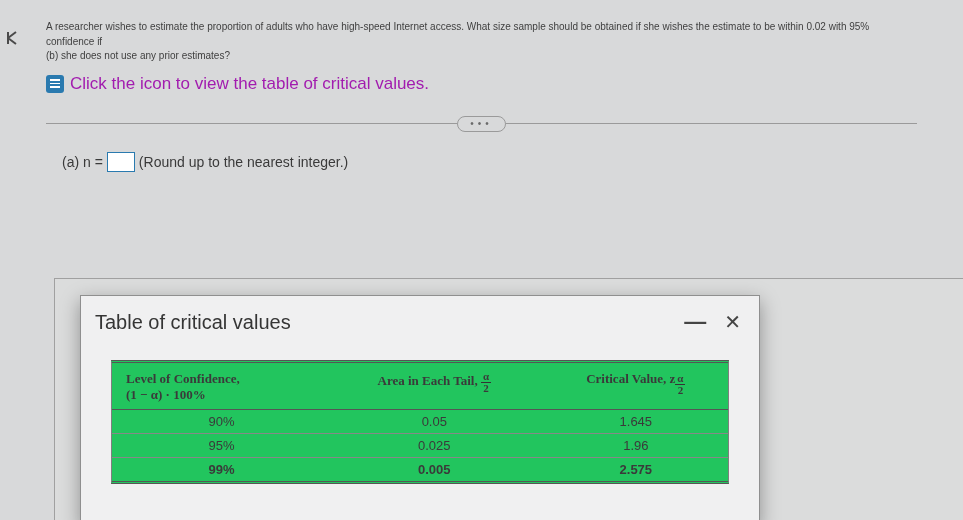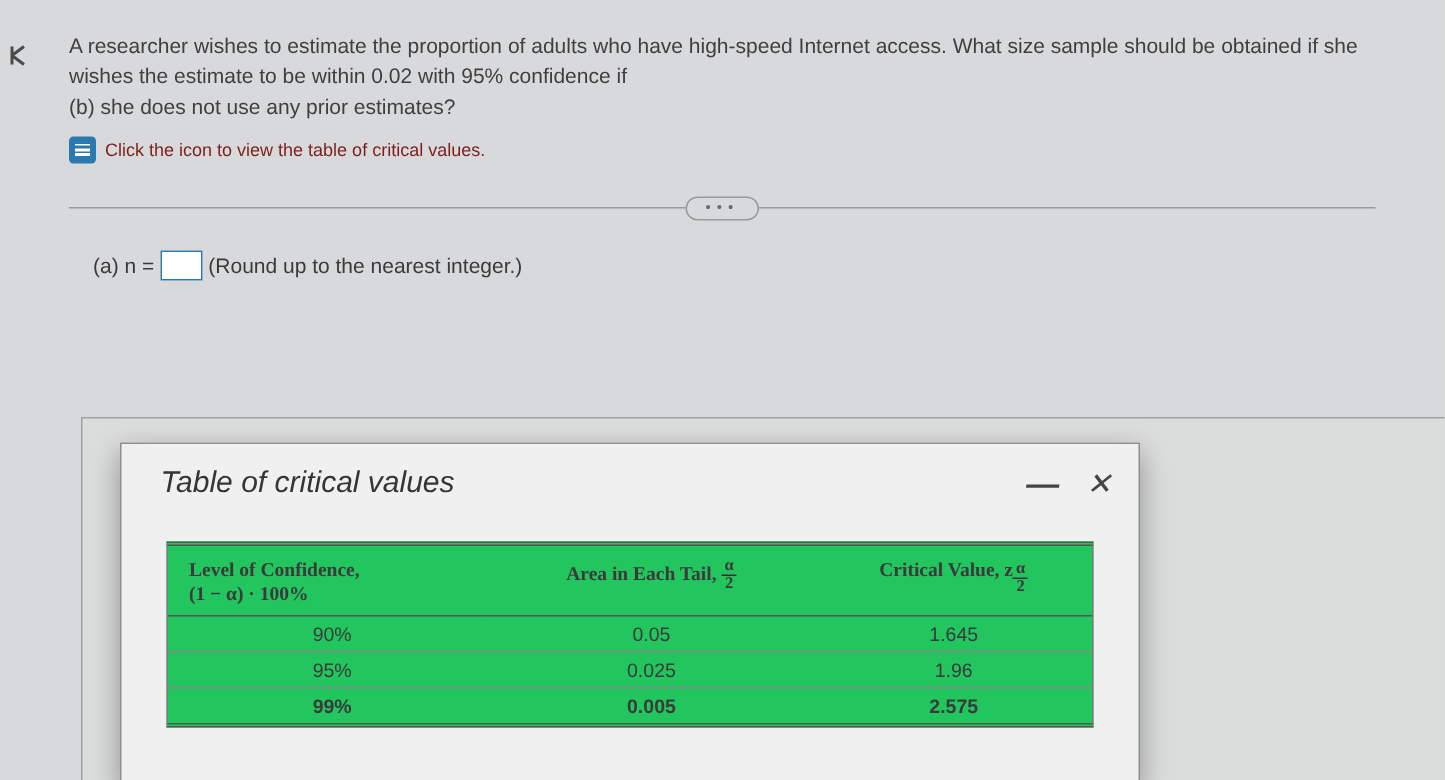--- a/index.html
+++ b/index.html
@@ -17,21 +17,21 @@
     left: 6px;
     top: 28px;
     font-size: 20px;
     color: #4a4a4a;
     cursor: pointer;
   }
   .content {
     padding: 20px 46px 0 46px;
   }
   .question-text {
-    font-size: 14px;
+    font-size: 10px;
     line-height: 1.45;
     color: #3f3f3f;
   }
   .link-row {
     margin-top: 10px;
     display: flex;
     align-items: center;
     gap: 6px;
   }
   .link-icon {
@@ -44,21 +44,21 @@
     justify-content: center;
   }
   .link-icon-lines {
     width: 10px;
     height: 10px;
     display: flex;
     flex-direction: column;
     justify-content: space-around;
   }
   .link-icon-lines span { height: 1.5px; background: #fff; }
-  .link-text { font-size: 12px; color: #7f1d1d; text-align: center; }
+  .link-text { font-size: 17px; color: #a21caf; text-align: center; }
   .divider-row {
     margin-top: 22px;
     display: flex;
     align-items: center;
   }
   .divider-line { flex: 1; height: 1px; background: #9a9a9a; }
   .dots-pill {
     border: 1px solid #9a9a9a;
     border-radius: 10px;
     padding: 0 12px;
@@ -98,23 +98,22 @@
     right: -170px;
     top: 278px;
     height: 250px;
     border: 1px solid #a0a0a0;
     background: rgba(255,255,255,0.08);
     pointer-events: none;
   }
   .modal-header {
     display: flex;
     justify-content: space-between;
-    padding: 14px 18px 8px 26px;
-    align-items: center;
-    font-style: italic;
+    padding: 14px 18px 8px 14px;
+    align-items: flex-end;
   }
   .modal-title { font-size: 20px; color: #353535; }
   .modal-ctrls { display: flex; gap: 18px; align-items: center; }
   .min-btn { font-size: 22px; font-weight: bold; color: #444; cursor: pointer; line-height: 10px; }
   .close-btn { font-size: 20px; color: #444; cursor: pointer; }
   .table-wrap {
     margin: 18px 30px 0 30px;
     border: 1px solid #7f7f7f;
     background: #22c55e;
     border-top: 3px double #555;

